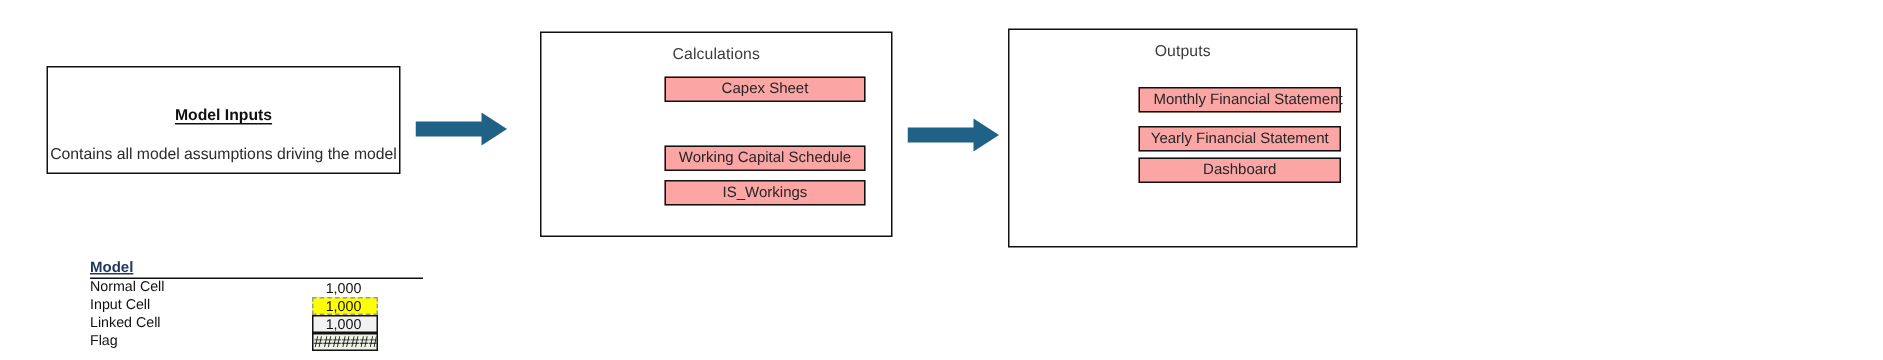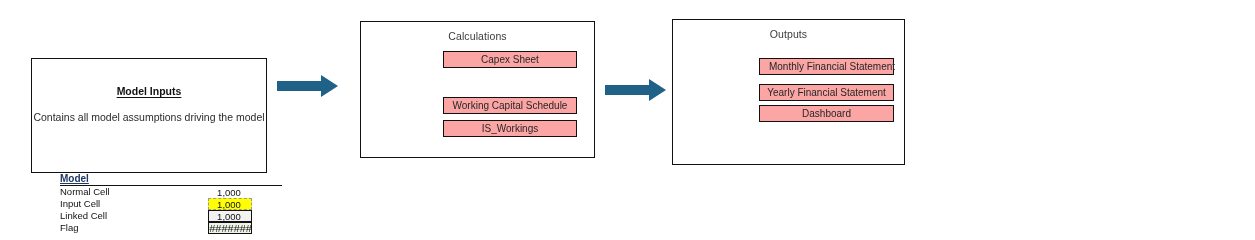--- a/index.html
+++ b/index.html
@@ -34,23 +34,23 @@
     right: 0;
     text-align: center;
     font-size: 10.5px;
     color: #3b3b3b;
     letter-spacing: .1px;
   }
 
   
   #model-inputs-box {
     left: 31px;
-    top: 58px;
+    top: 44px;
     width: 236px;
-    height: 115px;
+    height: 72px;
   }
   .mi-heading {
     position: absolute;
     left: 0;
     right: 0;
     top: 26px;
     text-align: center;
     font-size: 10.5px;
     font-weight: bold;
     color: #111111;

